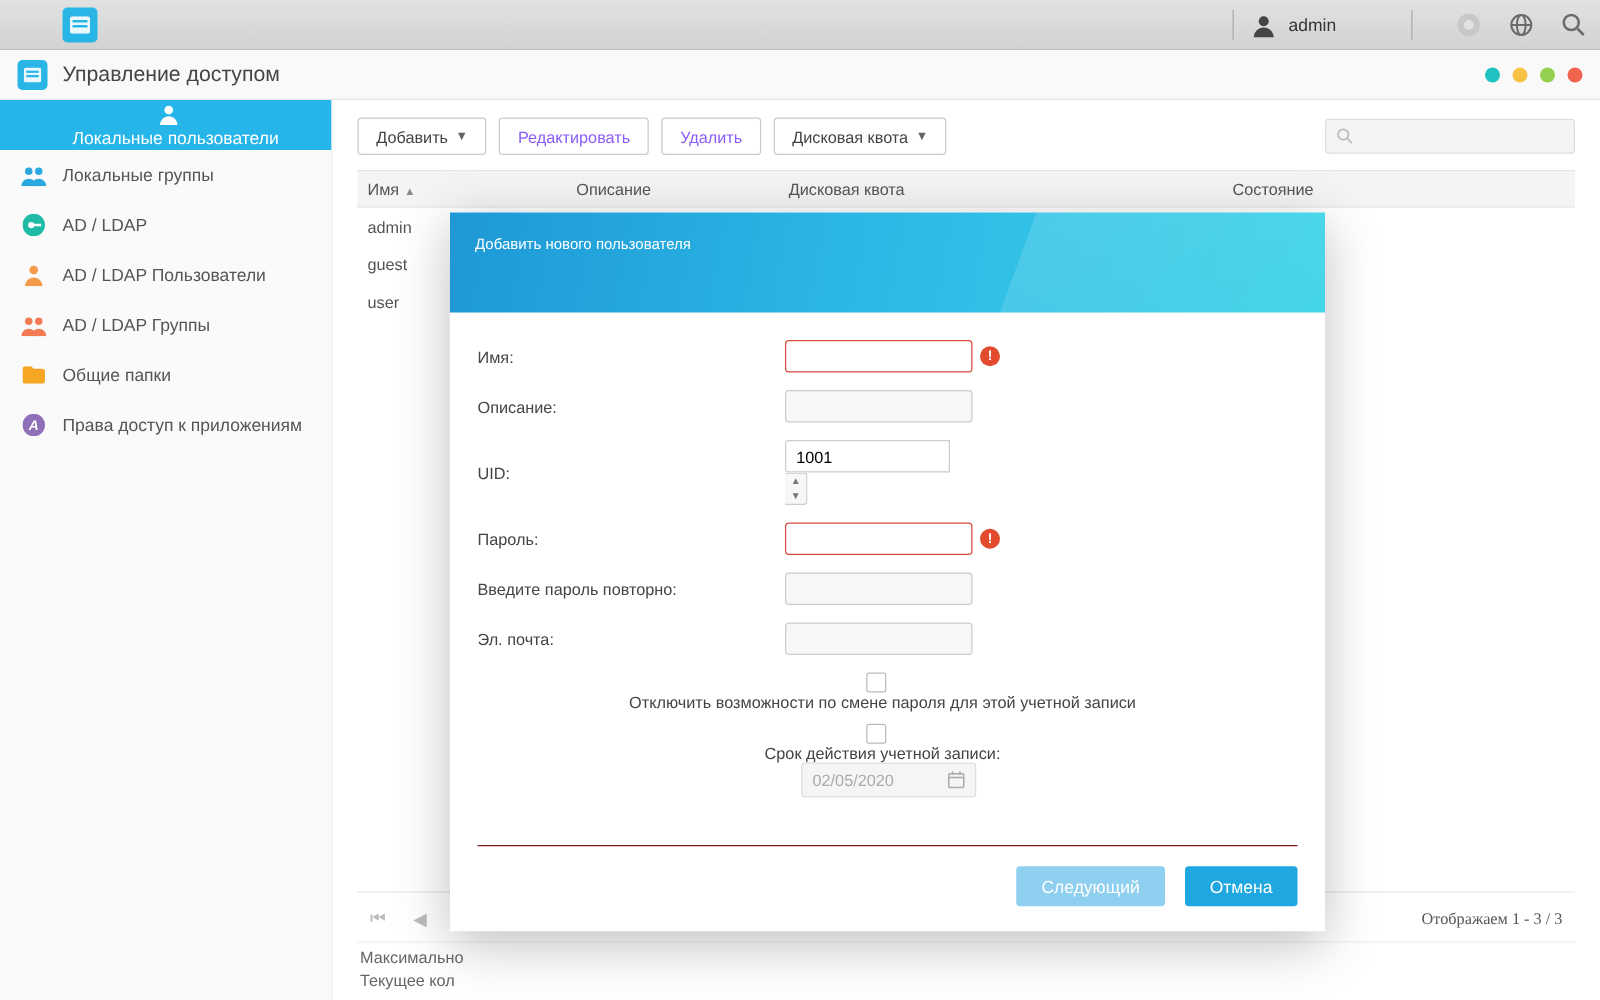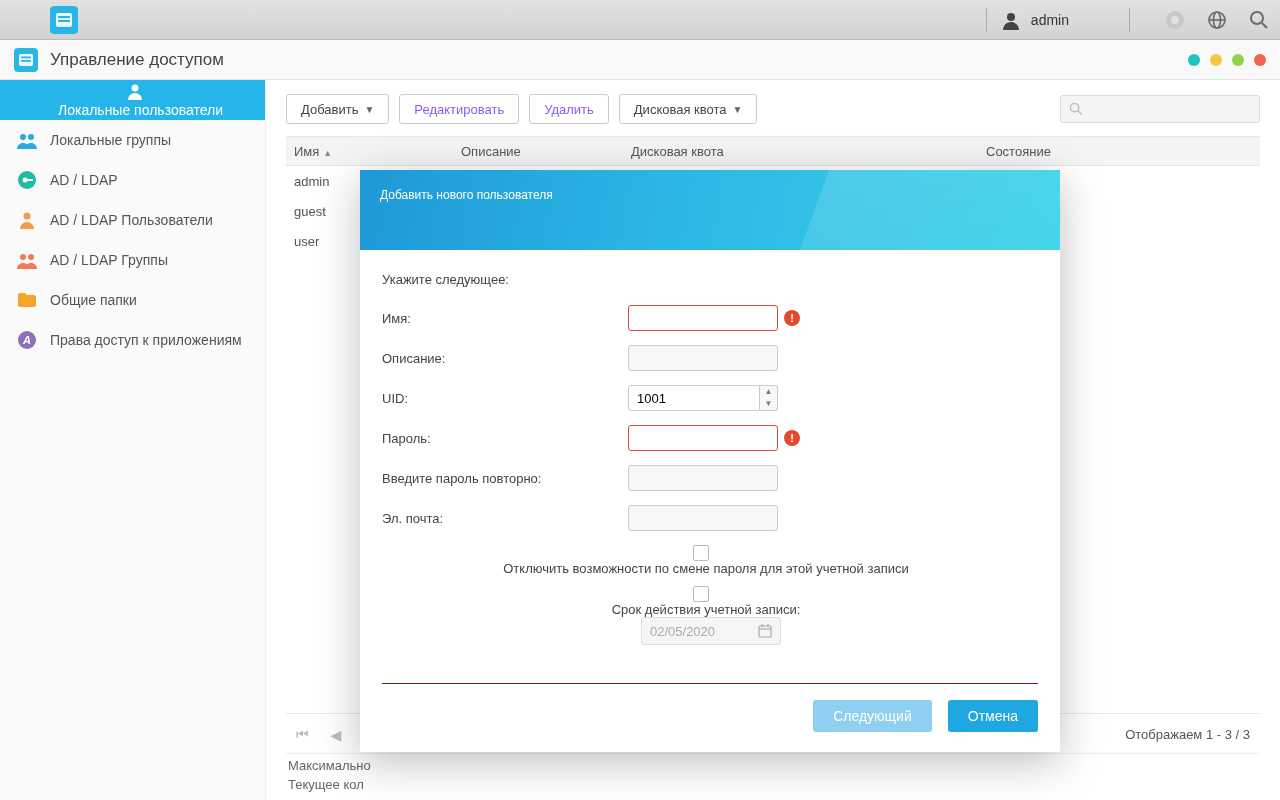--- a/index.html
+++ b/index.html
@@ -41,34 +41,34 @@
 .col-name { width:175px; padding-left:8px; }
 .col-desc { width:170px; }
 .col-quota { width:355px; }
 .col-state { flex:1; }
 .grid-head .sort { font-size:9px; margin-left:4px; color:#888; }
 .grid-row { display:flex; height:30px; align-items:center; font-size:13px; color:#555; }
 
 .footer { margin-top:auto; border-top:1px solid #e8e8e8; padding:8px 0; }
 .pager { display:flex; align-items:center; gap:22px; padding:4px 10px; color:#bbb; font-size:14px; border-bottom:1px solid #eee; padding-bottom:10px; }
 .pager .spacer { flex:1; }
-.pager .info { color:#555; font-size:13px; }
+.pager .info { color:#555; font-size:13px;font-family:Liberation Serif, serif; }
 .statline { color:#666; font-size:13px; padding:4px 0 0 2px; }
 
 
 .modal { position:absolute; left:360px; top:170px; width:700px; background:#fff; box-shadow:0 10px 40px rgba(0,0,0,.25); }
 .modal-hdr { height:80px; background:linear-gradient(100deg,#1e98d6 0%,#2bb7e5 45%,#3dd4e8 100%); color:#fff; font-size:12px; display:flex; align-items:flex-start; padding:18px 20px; position:relative; overflow:hidden;text-align:center; }
 .modal-hdr::after { content:""; position:absolute; right:-40px; top:-20px; width:300px; height:200px; background:linear-gradient(135deg,rgba(255,255,255,.15),rgba(255,255,255,0)); transform:skewX(-20deg); }
 .modal-body { padding:22px 30px 10px 22px; font-size:13px; color:#444; }
 .form-row { display:flex; align-items:center; margin-bottom:14px; }
 .form-row label { width:246px; }
 .form-row .field { width:150px; height:26px; border:1px solid #ccc; border-radius:3px; background:#f7f7f7; padding:0 8px; font-size:13px; }
 .form-row .field.err { border:1px solid #d94b3a; background:#fff; }
 .form-row .warn { width:16px; height:16px; background:#e34b2e; border-radius:50%; color:#fff; font-size:11px; font-weight:bold; display:flex; align-items:center; justify-content:center; margin-left:6px; }
-.spin { position:relative; display:flex; }
+.spin { position:relative; display:flex;flex-direction:column; }
 .spin .arrows { width:18px; display:flex; flex-direction:column; border:1px solid #ccc; border-left:none; background:#f7f7f7; border-radius:0 3px 3px 0; }
 .spin .arrows span { flex:1; font-size:8px; color:#777; text-align:center; line-height:12px; cursor:pointer; }
 .spin .field { border-radius:3px 0 0 3px; width:132px; background:#fff; }
 .chk-row { display:flex; align-items:center; margin:10px 0; font-size:13px; color:#444;flex-direction:column; }
 .chk { width:16px; height:16px; border:1px solid #bbb; border-radius:2px; margin-right:10px; background:#fff; }
 .date-field { width:140px; height:28px; border:1px solid #ddd; background:#f5f5f5; border-radius:3px; display:flex; align-items:center; padding:0 8px; color:#aaa; font-size:13px; margin-left:10px;gap:38px; }
 .date-field .cal { margin-left:auto; color:#aaa; }
 .modal-ftr { border-top:1px solid #7f1d1d; margin:18px 22px 0 22px; padding:16px 0 20px 0; display:flex; justify-content:flex-end; gap:16px; }
 .mbtn { height:32px; padding:0 20px; border:none; border-radius:3px; font-size:14px; cursor:pointer; color:#fff; }
 .mbtn.primary { background:#8fcff0; }
@@ -262,21 +262,20 @@
       <div class="statline">Текущее кол</div>
     </div>
   </div>
 </div>
 
 <div class="modal">
   <div class="modal-hdr">
     <span>Добавить нового пользователя</span>
   </div>
   <div class="modal-body">
-    <div style="margin-bottom:18px">Укажите следующее:</div>
 
     <div class="form-row">
       <label>Имя:</label>
       <input class="field err" style="">
       <span class="warn">!</span>
     </div>
     <div class="form-row">
       <label>Описание:</label>
       <input class="field" style="">
     </div>

